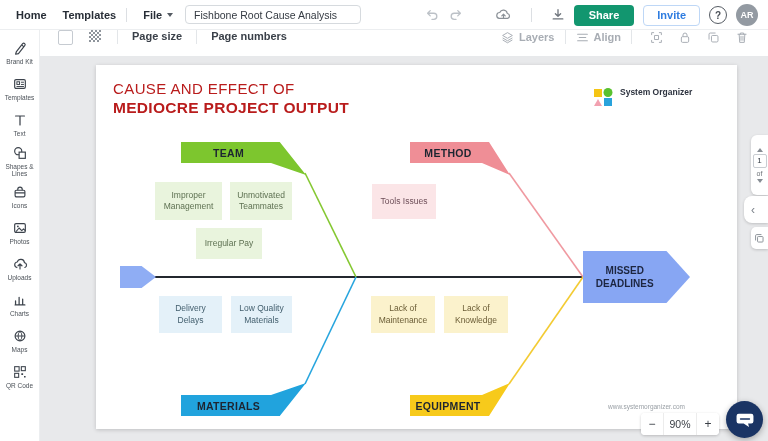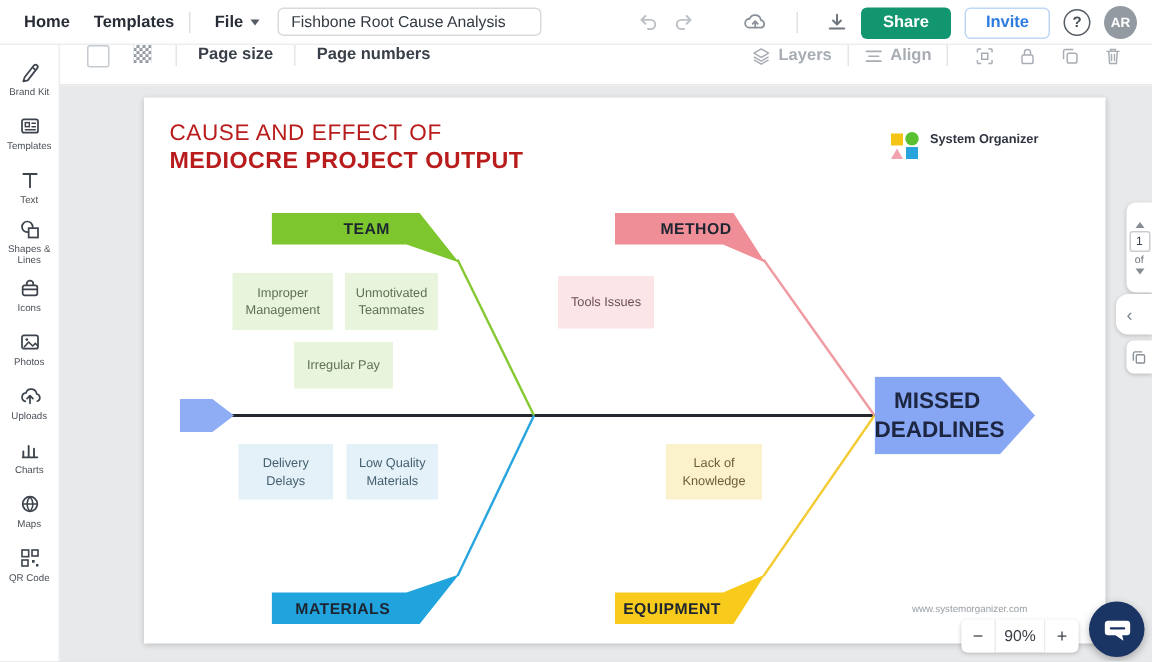--- a/index.html
+++ b/index.html
@@ -40,27 +40,27 @@
   .pg-title{position:absolute;left:17px;top:14px;color:#b91c1c;}
   .pg-title .l1{font-size:15px;font-weight:500;letter-spacing:.4px;line-height:19px;}
   .pg-title .l2{font-size:15.5px;font-weight:bold;letter-spacing:.3px;line-height:20px;}
   .logo{position:absolute;left:497px;top:22px;display:flex;align-items:flex-start;cursor:pointer;}
   .logo-text{font-size:8.5px;font-weight:bold;color:#2e3440;margin-left:6px;}
   .website{position:absolute;left:512px;top:338px;font-size:6.5px;color:#9aa0a6;}
   
   .fish-lines{position:absolute;left:0;top:0;width:641px;height:364px;pointer-events:none;}
   .banner{position:absolute;cursor:pointer;}
   .banner .blabel{position:absolute;left:0;width:76%;height:21px;display:flex;align-items:center;justify-content:center;font-size:10.5px;font-weight:bold;color:#1d2531;letter-spacing:.3px;}
-  .banner.top .blabel{top:0;padding-left:16px;}
+  .banner.top .blabel{top:0;}
   .banner.bottom .blabel{bottom:0;}
   .banner.top{clip-path:polygon(0 0,79% 0,100% 100%,72% 63.6%,0 63.6%);}
   .banner.bottom{clip-path:polygon(0 36.4%,72% 36.4%,100% 0,79% 100%,0 100%);}
   .cause{position:absolute;display:flex;align-items:center;justify-content:center;text-align:center;font-size:8.5px;line-height:1.35;padding:2px;box-sizing:border-box;cursor:pointer;}
   .effect{position:absolute;left:487px;top:186px;width:107px;height:52px;background:#87a6f3;clip-path:polygon(0 0,78% 0,100% 50%,78% 100%,0 100%);display:flex;align-items:center;cursor:pointer;}
-  .effect span{width:78%;text-align:center;font-size:15px;font-weight:bold;color:#1d2640;line-height:1.3;}
+  .effect span{width:78%;text-align:center;font-size:10px;font-weight:bold;color:#1d2640;line-height:1.3;}
   .spine-head{position:absolute;left:24px;top:201px;width:36px;height:22px;background:#8fadf4;clip-path:polygon(0 0,60% 0,100% 50%,60% 100%,0 100%);cursor:pointer;}
   
   .c-team{background:#7dc62e;} .c-method{background:#ef8e96;} .c-materials{background:#21a3dd;} .c-equipment{background:#f7ca1b;}
   .b-team{background:#e9f4dd;color:#5e7152;} .b-method{background:#fbe5e7;color:#6d4e58;} .b-materials{background:#e4f1f9;color:#44606f;} .b-equipment{background:#fbf2cc;color:#6b5d36;}
   
   .pagenav{position:absolute;right:0;top:135px;width:17px;height:60px;background:#fff;border-radius:6px 0 0 6px;box-shadow:0 1px 3px rgba(0,0,0,.18);z-index:40;display:flex;flex-direction:column;align-items:center;justify-content:center;gap:2px;}
   .caret-up{width:0;height:0;border-left:3.5px solid transparent;border-right:3.5px solid transparent;border-bottom:4px solid #878d94;cursor:pointer;}
   .caret-dn{width:0;height:0;border-left:3.5px solid transparent;border-right:3.5px solid transparent;border-top:4px solid #878d94;cursor:pointer;}
   .pn-input{width:12px;height:12px;border:1px solid #c9cdd2;border-radius:2px;font-size:8px;text-align:center;color:#3a4049;padding:0;font-family:"Liberation Sans",sans-serif;}
   .pn-of{font-size:7px;color:#6b7076;}
@@ -279,20 +279,21 @@
 
       <div class="cause b-team" style="left:59px;top:117px;width:67px;height:38px;">Improper Management</div>
       <div class="cause b-team" style="left:134px;top:117px;width:62px;height:38px;">Unmotivated Teammates</div>
       <div class="cause b-team" style="left:100px;top:163px;width:66px;height:31px;">Irregular Pay</div>
 
       <div class="cause b-method" style="left:276px;top:119px;width:64px;height:35px;">Tools Issues</div>
 
       <div class="cause b-materials" style="left:63px;top:231px;width:63px;height:37px;">Delivery Delays</div>
       <div class="cause b-materials" style="left:135px;top:231px;width:61px;height:37px;">Low Quality Materials</div>
 
+      <div class="cause b-equipment" style="left:275px;top:231px;width:64px;height:37px;">Lack of Maintenance</div>
       <div class="cause b-equipment" style="left:348px;top:231px;width:64px;height:37px;">Lack of Knowledge</div>
 
       <div class="effect">
         <span>MISSED DEADLINES</span>
       </div>
 
       <div class="website">www.systemorganizer.com</div>
     </div>
   </div>
 

